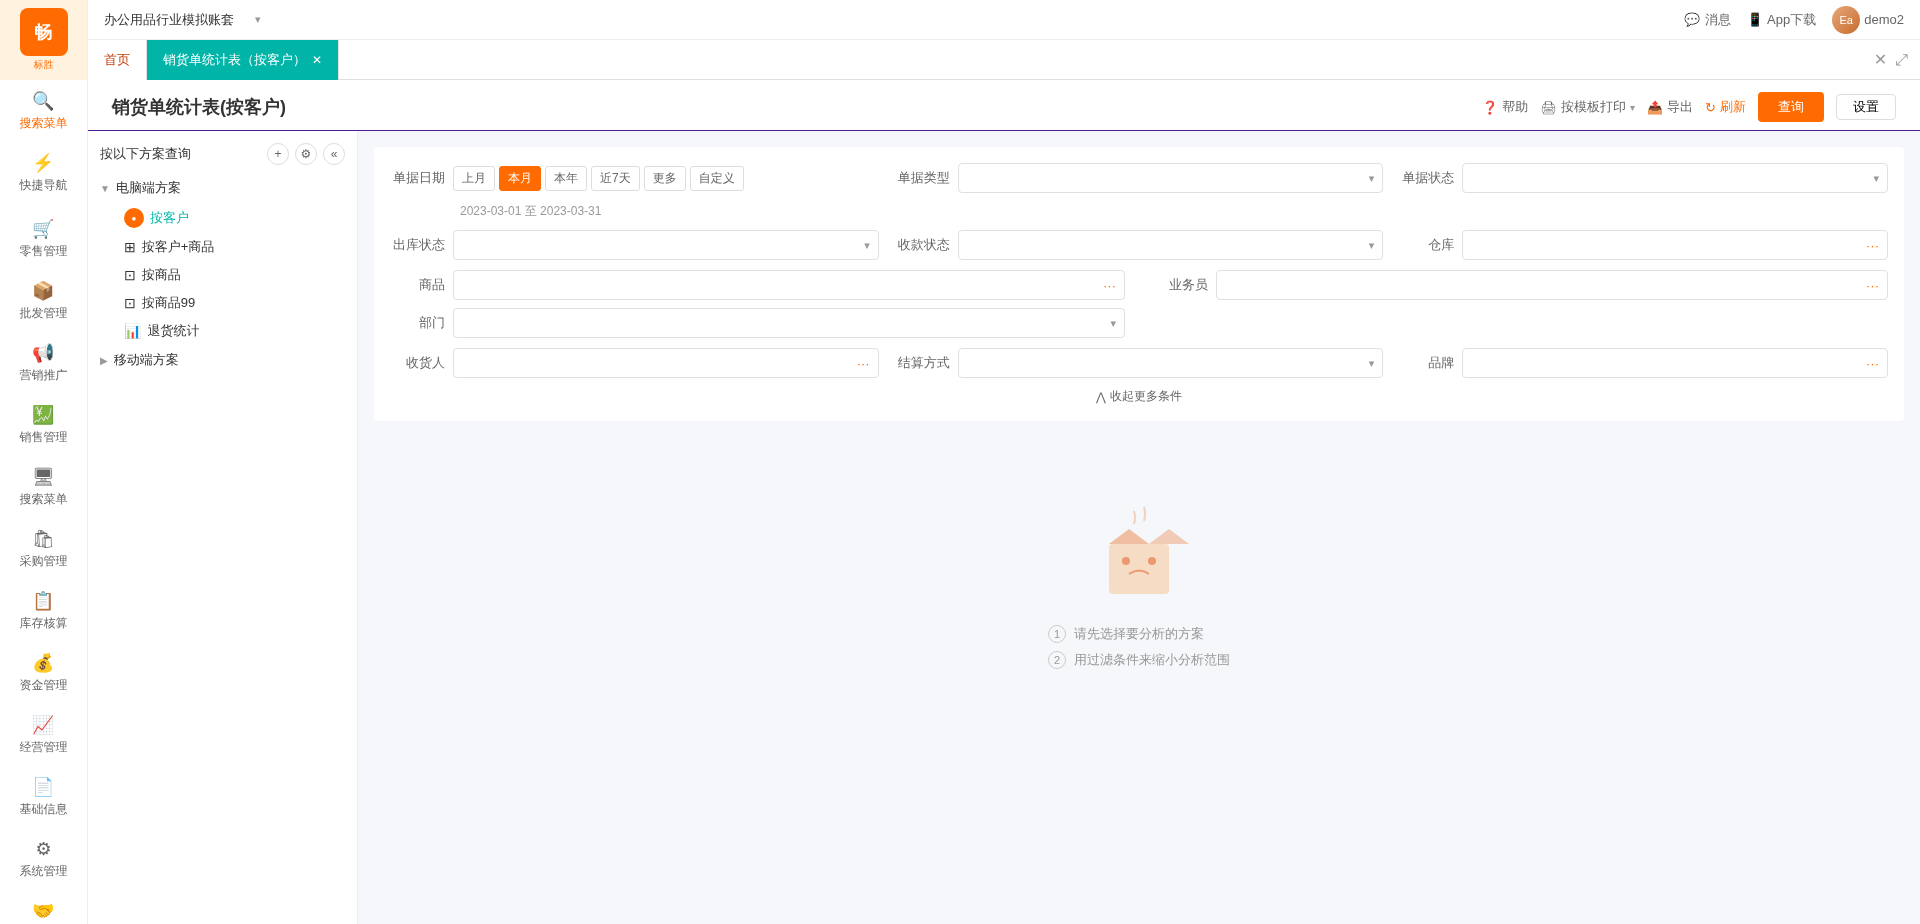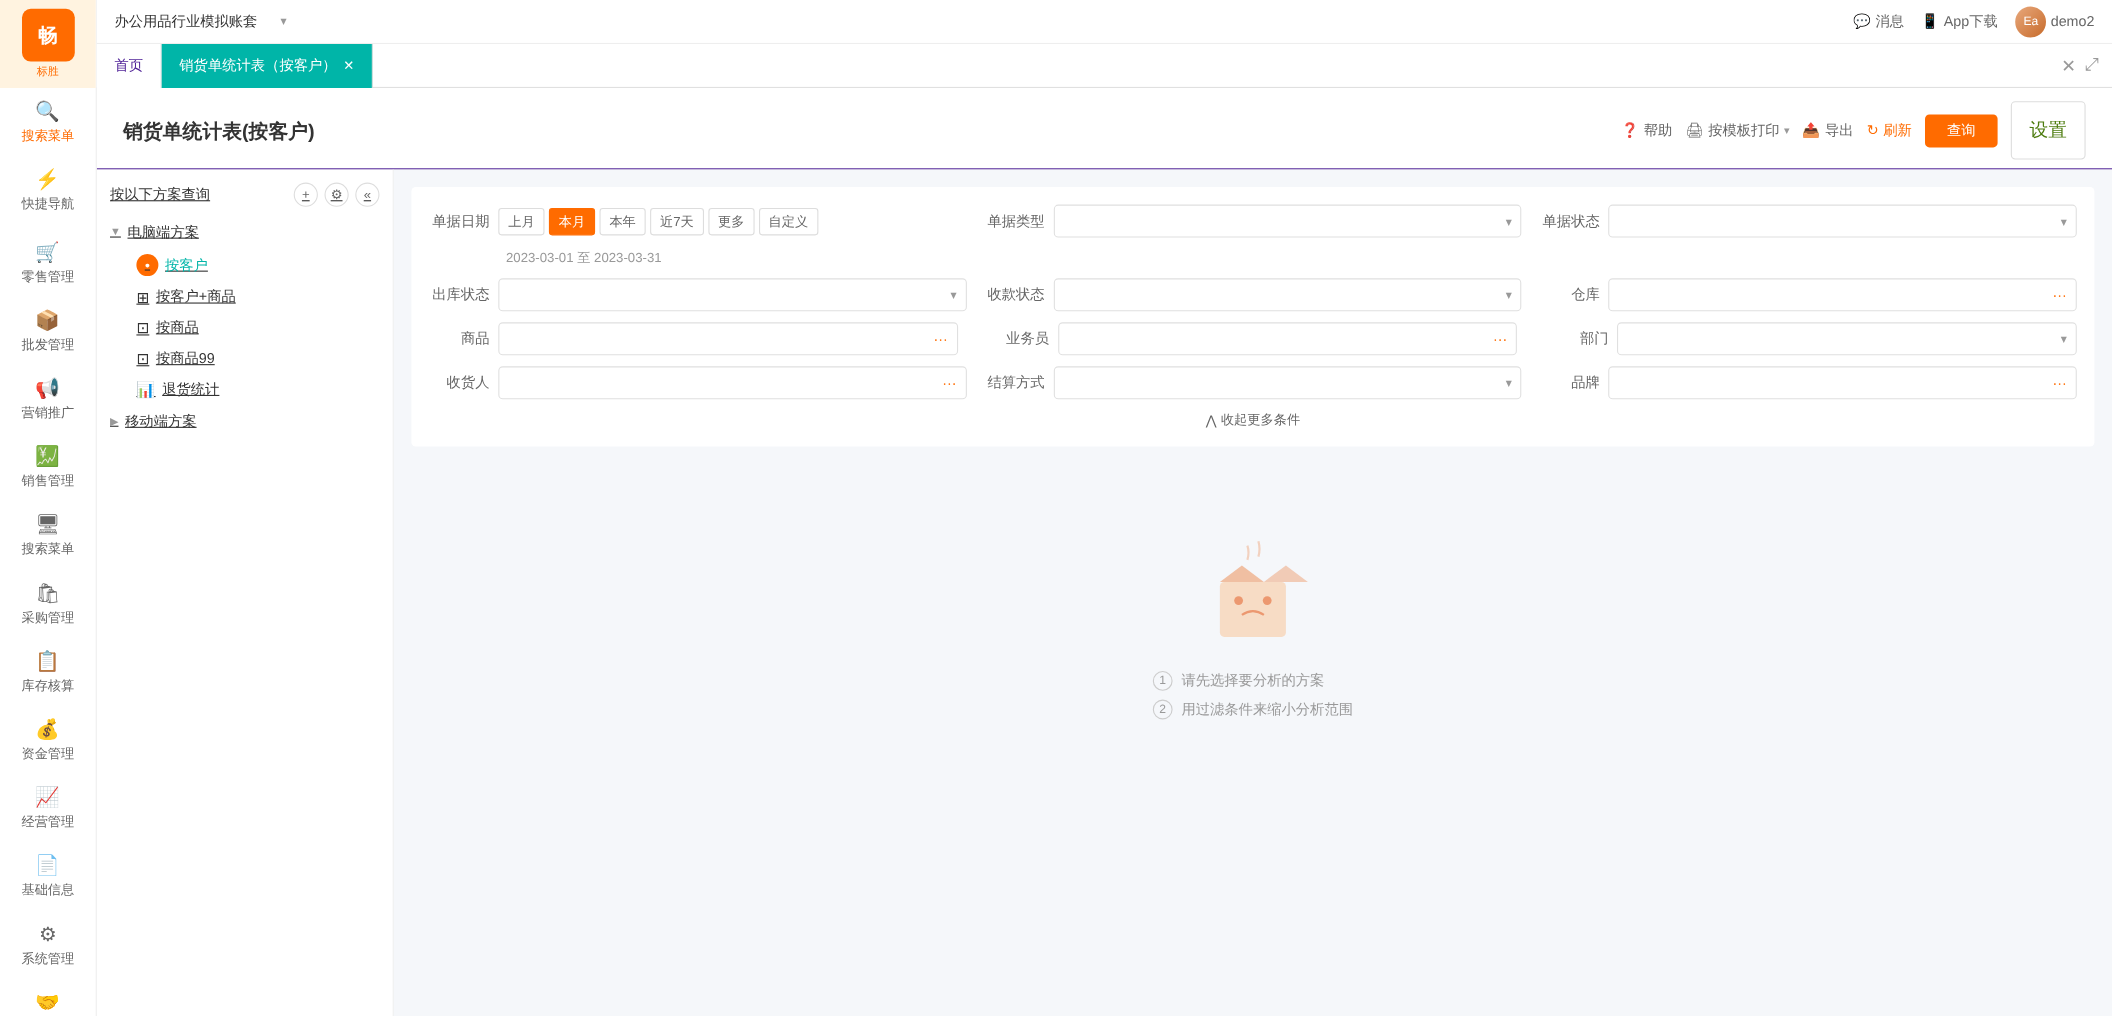--- a/index.html
+++ b/index.html
@@ -21,42 +21,42 @@
     
     .header { background: #fff; height: 40px; display: flex; align-items: center; justify-content: space-between; padding: 0 16px; border-bottom: 1px solid #eee; }
     .header-breadcrumb { display: flex; align-items: center; gap: 21px; }
     .header-right { display: flex; align-items: center; gap: 16px; font-size: 13px; color: #666; }
     .header-right-item { display: flex; align-items: center; gap: 4px; cursor: pointer; }
     .avatar { width: 28px; height: 28px; border-radius: 50%; background: linear-gradient(135deg, #e8a87c, #c76b2b); display: flex; align-items: center; justify-content: center; color: #fff; font-size: 11px; }
 
     
     .tab-bar { background: #fff; height: 40px; display: flex; align-items: center; padding: 0 0; border-bottom: 1px solid #e0e0e0; }
     .tab { height: 40px; display: flex; align-items: center; padding: 0 16px; cursor: pointer; font-size: 13px; color: #666; border-right: 1px solid #e0e0e0; gap: 6px; }
-    .tab.home { background: #fff; color: #4c1d95; }
+    .tab.home { background: #fff; color: #c2410c; }
     .tab.active { background: #00b5a8; color: #fff; }
     .tab-close { font-size: 12px; cursor: pointer; }
     .tab-maximize { margin-left: auto; padding: 0 12px; font-size: 16px; color: #999; cursor: pointer; display: flex; align-items: center; gap: 8px; }
 
     
     .content { flex: 1; overflow: hidden; display: flex; flex-direction: column; }
 
     
     .page-header { background: #fff; padding: 12px 24px 8px; display: flex; align-items: center; justify-content: space-between; border-bottom: 1px solid #4c1d95; }
     .page-title { font-size: 18px; font-weight: bold; color: #333; }
     .page-actions { display: flex; align-items: center; gap: 12px; font-size: 13px; color: #666; }
     .page-action { display: flex; align-items: center; gap: 4px; cursor: pointer; }
     .page-action.refresh { color: #ff6b00; }
     .btn-query { background: #ff6b00; color: #fff; border: none; padding: 6px 20px; border-radius: 4px; cursor: pointer; font-size: 13px; }
-    .btn-setting { background: #fff; color: #4d7c0f; border: 1px solid #ddd; padding: 14px 16px; border-radius: 4px; cursor: pointer; font-size: 17px; }
+    .btn-setting { background: #fff; color: #000000; border: 1px solid #ddd; padding: 3px 16px; border-radius: 4px; cursor: pointer; font-size: 13px; }
 
     
     .body-area { flex: 1; display: flex; overflow: hidden; }
 
     
-    .left-panel { width: 270px; background: #fff; border-right: 1px solid #eee; padding: 12px 0; flex-shrink: 0; overflow-y: auto; text-decoration: underline; }
+    .left-panel { width: 270px; background: #fff; border-right: 1px solid #eee; padding: 12px 0; flex-shrink: 0; overflow-y: auto; }
     .panel-header { display: flex; align-items: center; justify-content: space-between; padding: 0 12px 8px; }
     .panel-header-title { font-size: 13px; color: #333; }
     .panel-header-actions { display: flex; gap: 6px; }
     .panel-action-btn { width: 22px; height: 22px; border-radius: 50%; border: 1px solid #ddd; display: flex; align-items: center; justify-content: center; cursor: pointer; font-size: 12px; color: #666; }
     .tree-item { display: flex; align-items: center; padding: 6px 12px; cursor: pointer; gap: 6px; font-size: 13px; color: #333; }
     .tree-item.active { color: #00b5a8; }
     .tree-item .expand-icon { font-size: 10px; color: #999; }
     .tree-item .tree-icon { font-size: 14px; }
     .tree-child { padding-left: 28px; }
     .tree-child .tree-item { padding: 5px 8px; }
@@ -316,21 +316,21 @@
             </div>
             <div class="filter-item">
               <span class="fi-label">仓库</span>
               <div class="fi-control">
                 <span></span>
                 <span style="color:#ff6b00;">···</span>
               </div>
             </div>
           </div>
 
-          <div style="display:grid;grid-template-columns:1fr 1fr 1fr;gap:8px 28px;margin-bottom:10px;align-items:center;">
+          <div style="display:grid;grid-template-columns:1fr 1fr;gap:8px 28px;margin-bottom:10px;align-items:center;">
             <div class="filter-item">
               <span class="fi-label">商品</span>
               <div class="fi-control">
                 <span></span>
                 <span style="color:#ff6b00;">···</span>
               </div>
             </div>
             <div class="filter-item">
               <span class="fi-label">业务员</span>
               <div class="fi-control">

